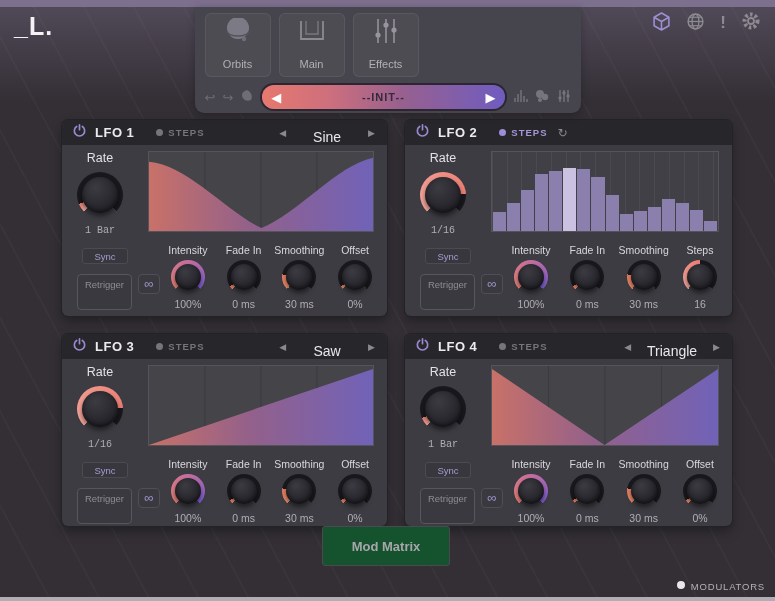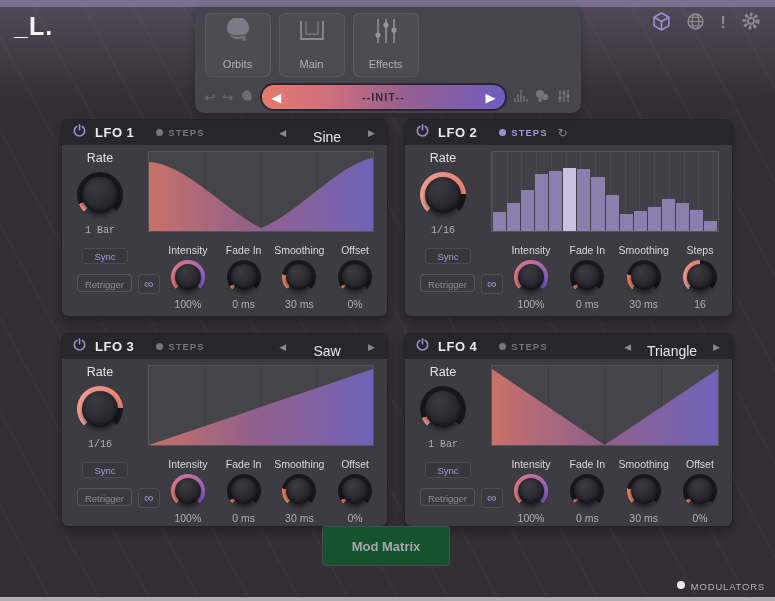--- a/index.html
+++ b/index.html
@@ -82,21 +82,21 @@
   .display { position:absolute; left:86px; top:31px; right:13px; height:81px;
     background:#454449; border:1px solid #55545a; }
   .display svg { display:block; width:100%; height:100%; }
   .step-display { display:flex; align-items:flex-end; gap:1px; padding:0 1px;
     background:#414046 repeating-linear-gradient(to right, #4b4a50 0 1px, transparent 1px 14.75px); }
   .step-bar { flex:1; background:#8b7fad; }
   .step-bar.hl { background:#cbc2e2; }
 
   .btn-sync { position:absolute; left:20px; top:128px; width:46px; height:16px; line-height:15px;
     text-align:center; font-size:9.5px; color:#a79bd1; background:#38373d; border:1px solid #4c4b51; border-radius:3px; cursor:pointer; }
-  .btn-retrig { position:absolute; left:15px; top:154px; width:55px; height:18px; line-height:19px;
+  .btn-retrig { position:absolute; left:15px; top:154px; width:55px; height:36px; line-height:19px;
     text-align:center; font-size:9.5px; color:#8f8d94; background:#3a393f; border:1px solid #57565c; border-radius:4px; cursor:pointer; }
   .btn-link { position:absolute; left:76px; top:154px; width:22px; height:20px; line-height:18px;
     text-align:center; font-size:13px; color:#a293cc; background:#3a393f; border:1px solid #504f55; border-radius:4px; cursor:pointer; }
 
   .knob-row { position:absolute; left:98px; right:4px; top:124px; display:flex; justify-content:space-between; }
   .kcol { width:56px; text-align:center; }
   .klabel { font-size:10.5px; color:#d9d7dc; white-space:nowrap; }
   .kvalue { font-size:10.5px; color:#b1aeb5; margin-top:4px; }
 
   .mod-matrix-btn { position:absolute; left:322px; top:526px; width:128px; height:40px;

